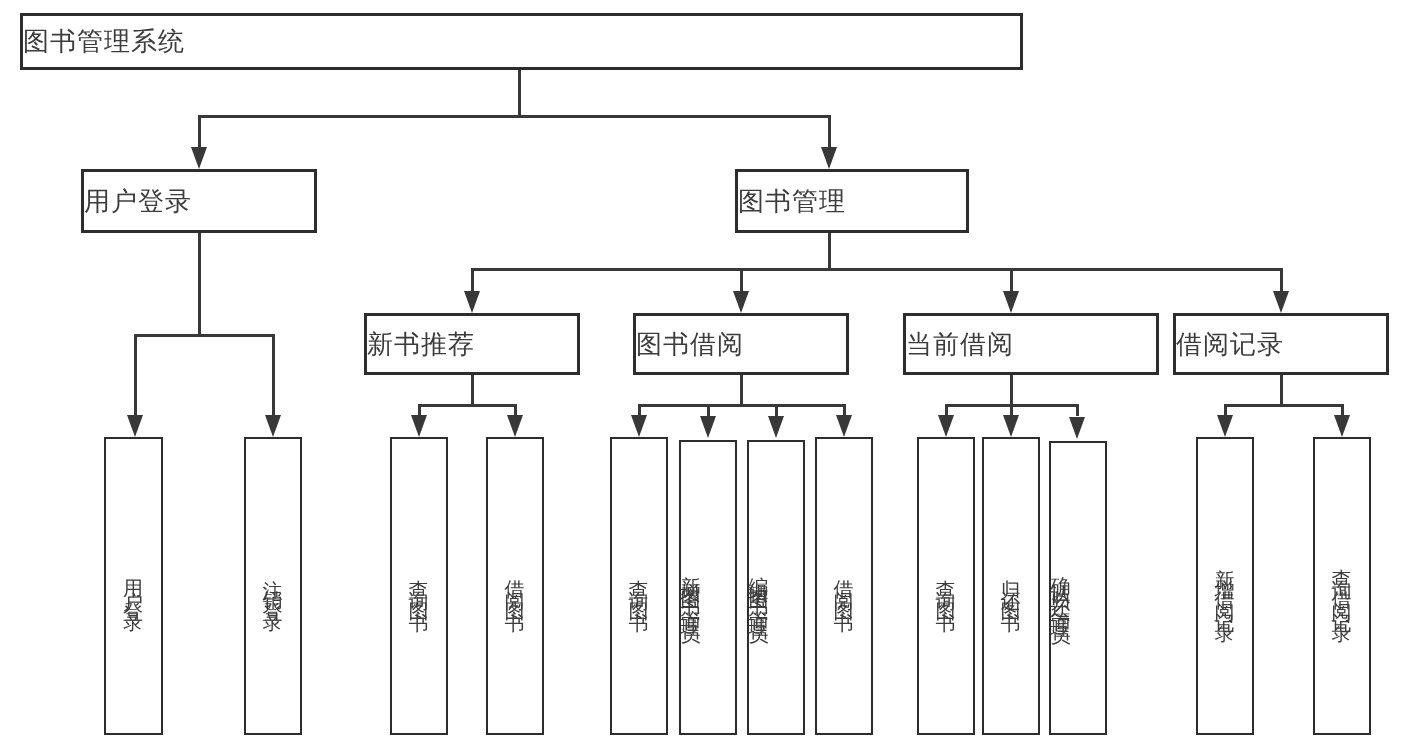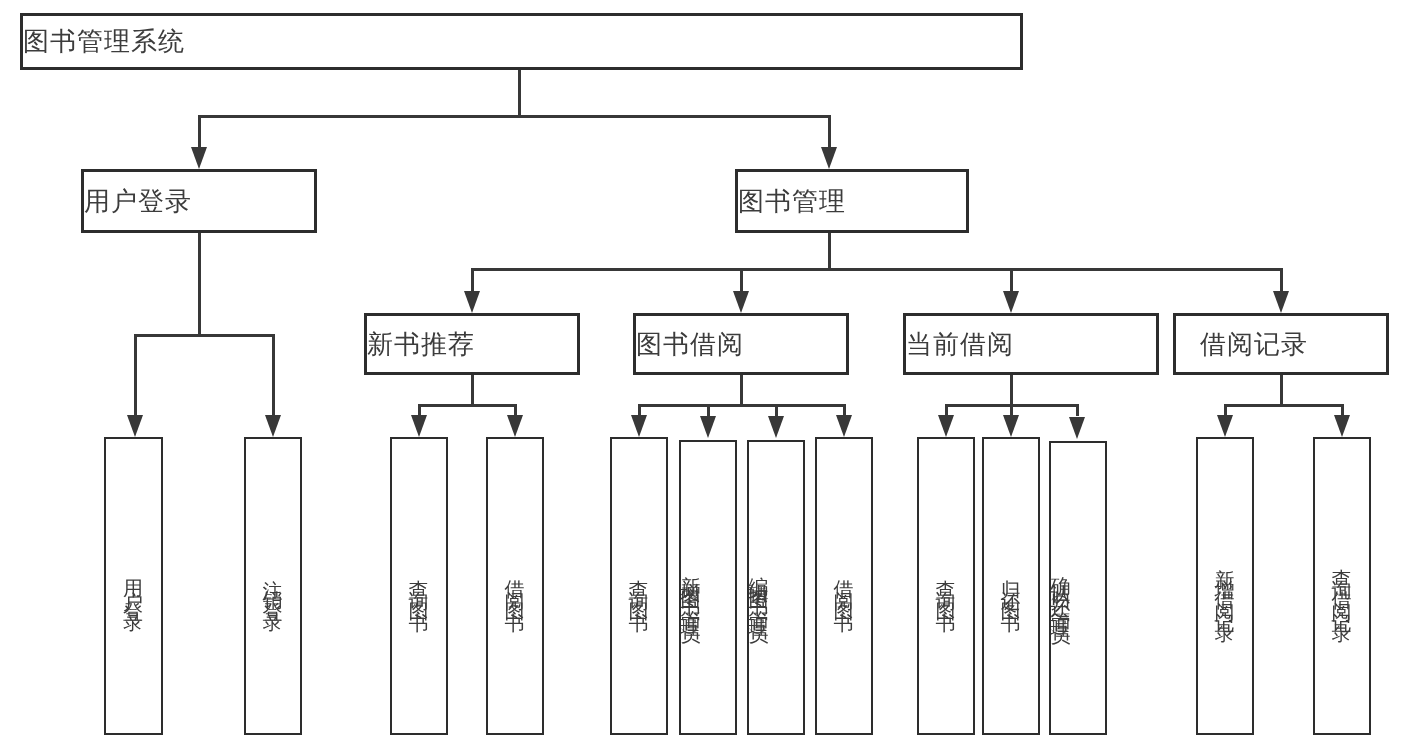--- a/index.html
+++ b/index.html
@@ -72,21 +72,21 @@
 
   <div class="hbox" style="left:633px;top:313px;width:216px;height:62px;">
     <span>图书借阅</span>
   </div>
   <div class="hbox" style="left:364px;top:313px;width:216px;height:62px;">
     <span>新书推荐</span>
   </div>
   <div class="hbox" style="left:903px;top:313px;width:256px;height:62px;">
     <span>当前借阅</span>
   </div>
-  <div class="hbox" style="left:1173px;top:313px;width:216px;height:62px;padding-left:24px;">
+  <div class="hbox" style="left:1173px;top:313px;width:216px;height:62px;">
     <span>借阅记录</span>
   </div>
 
   <div class="vline" style="left:471px;top:375px;height:31px;"></div>
   <div class="hline" style="left:418px;top:404px;width:99px;"></div>
   <div class="vline" style="left:418px;top:404px;height:12px;"></div>
   <div class="arrow" style="left:411px;top:415px;"></div>
   <div class="vline" style="left:514px;top:404px;height:12px;"></div>
   <div class="arrow" style="left:507px;top:415px;"></div>
 

